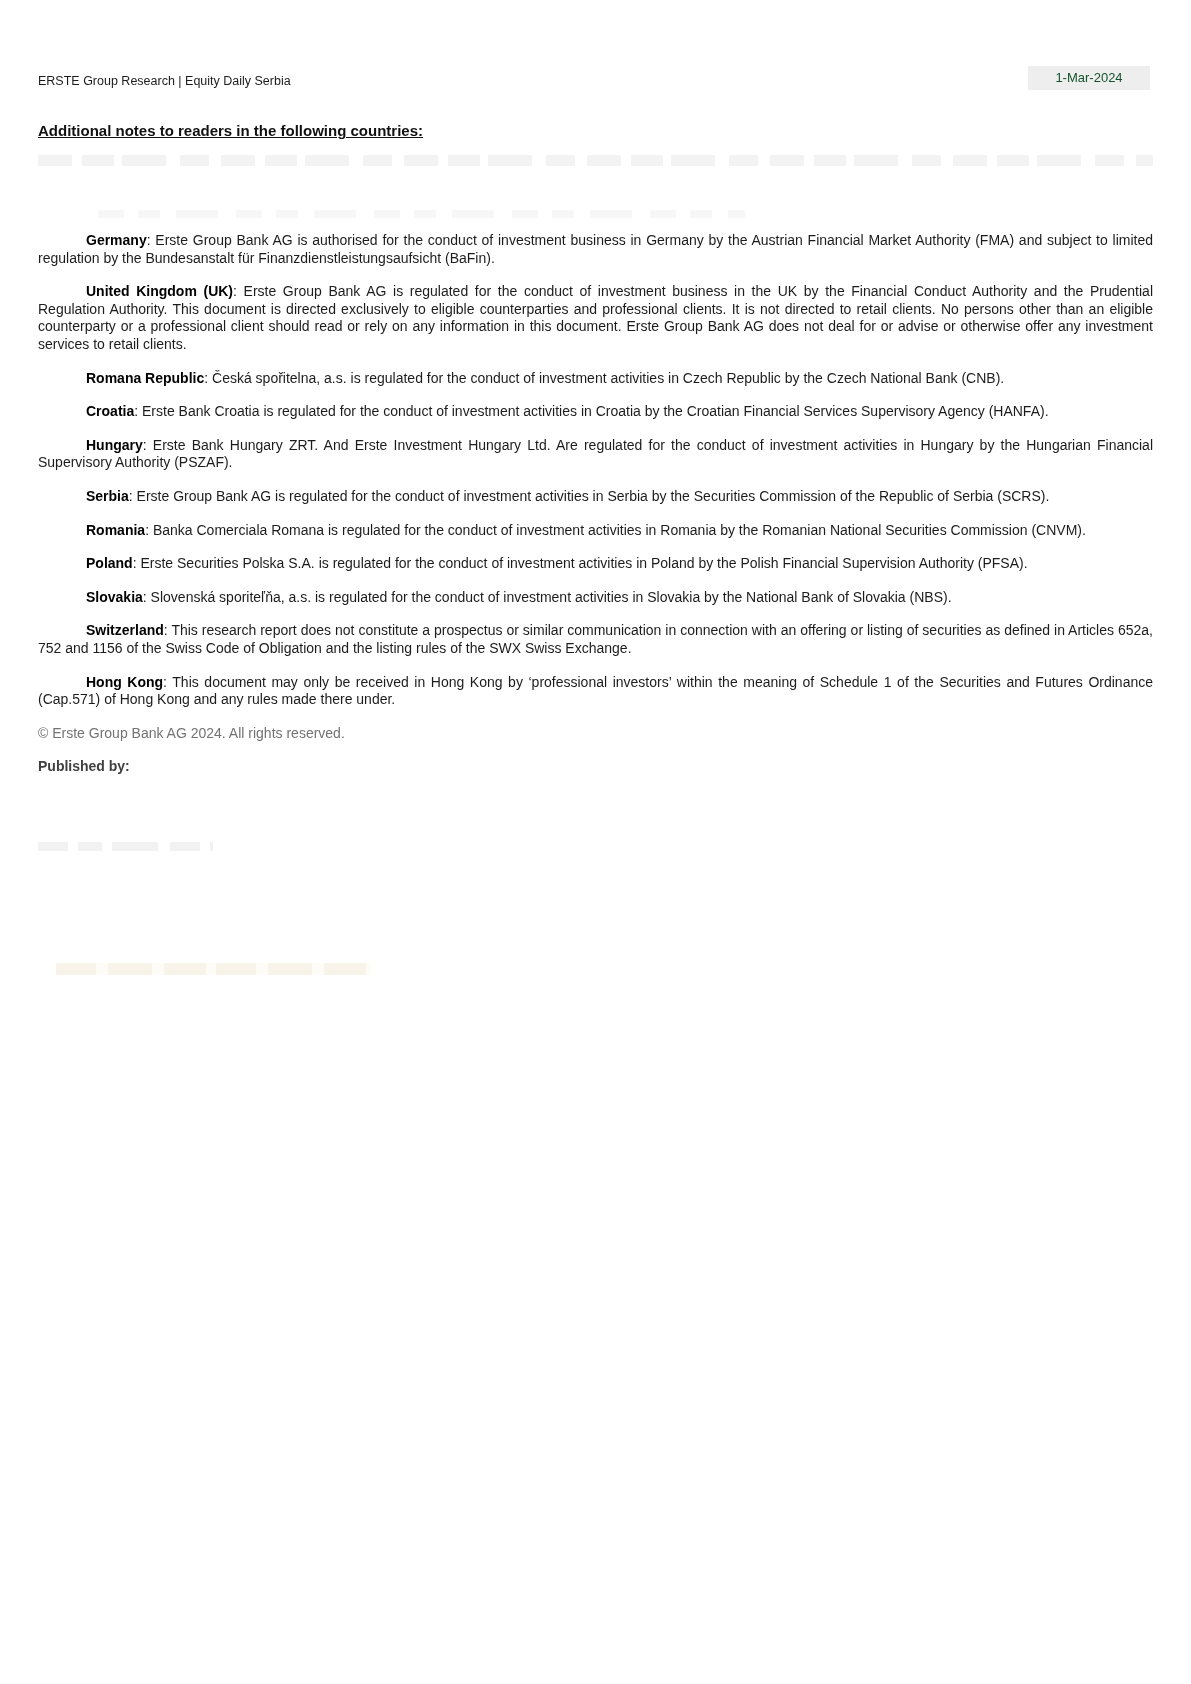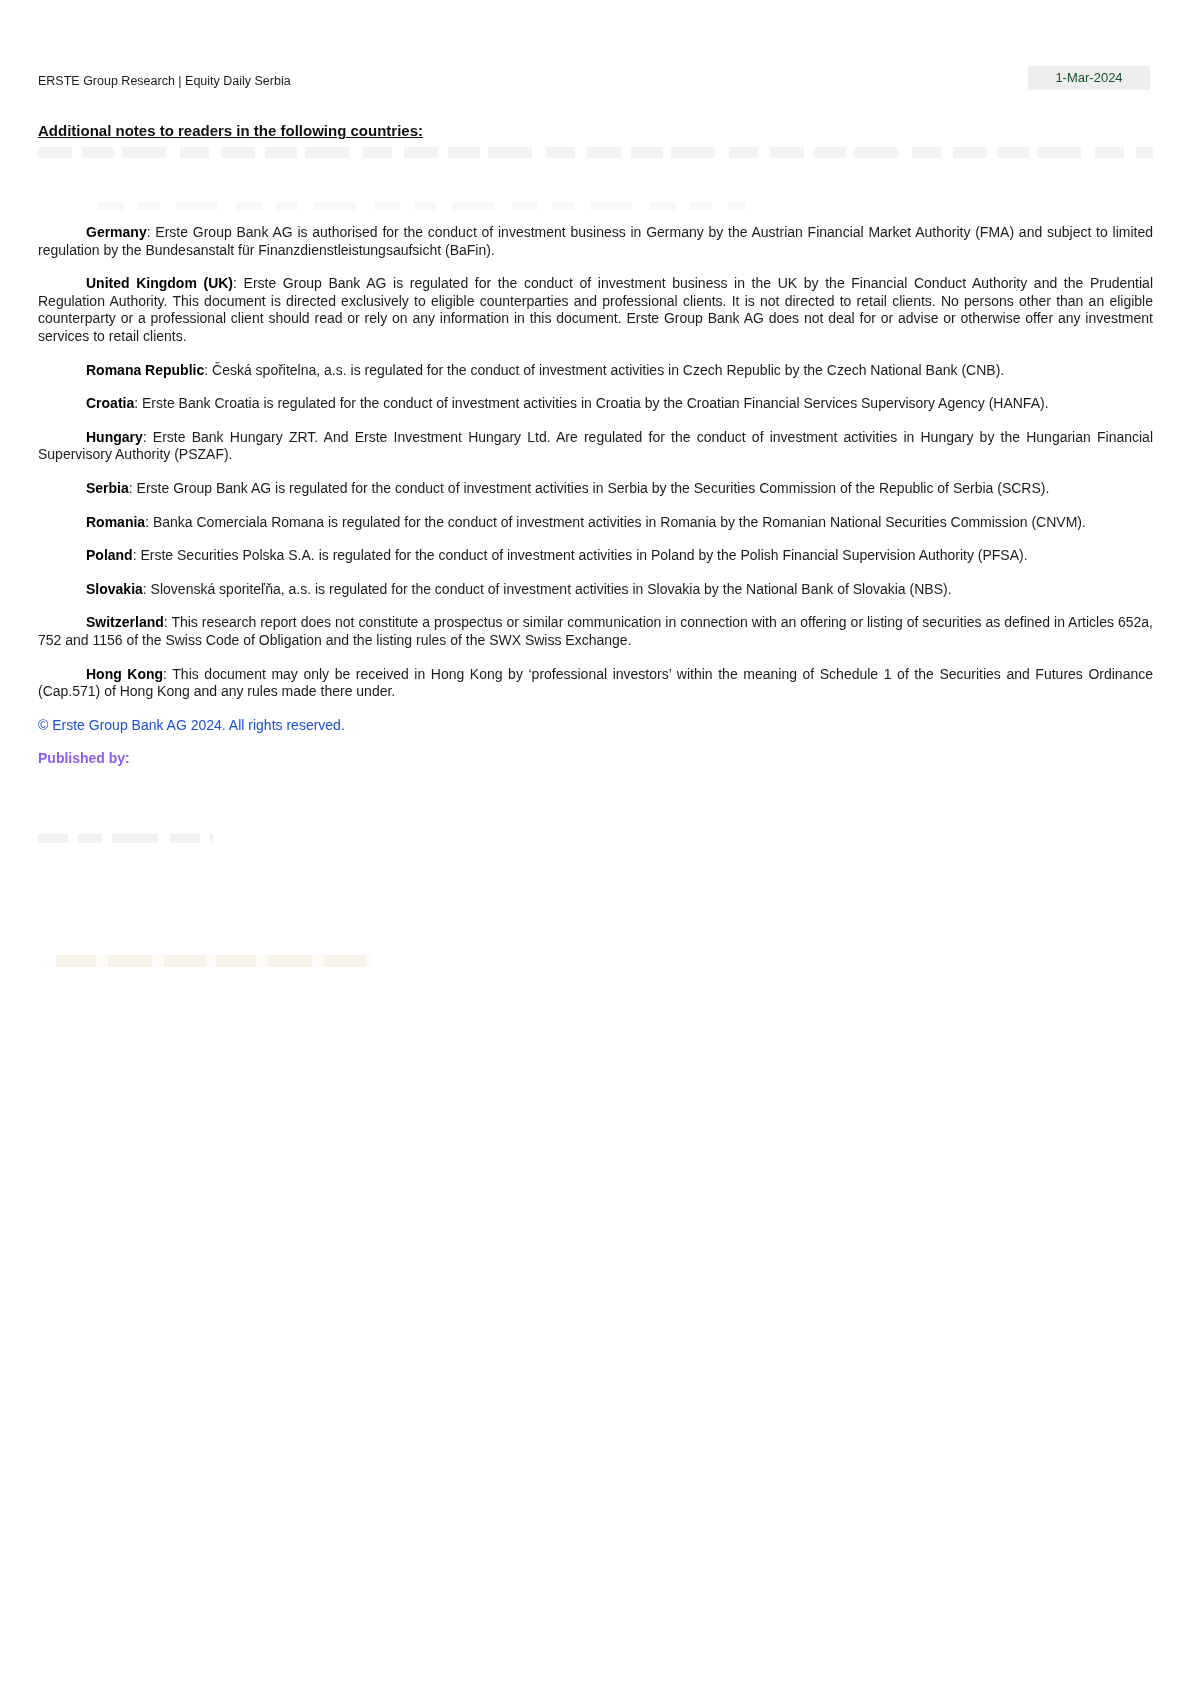--- a/index.html
+++ b/index.html
@@ -22,21 +22,21 @@
     background:var(--box-bg,#eeeeee);
     text-align:center;font-size:13px;color:#14532d;
   }
   
   .content{
     position:absolute;left:38px;top:122px;width:1115px;
   }
   h1.section-heading{
     font-size:15px;font-weight:bold;
     text-decoration:underline;
-    margin:0 0 8px 0;color:#111;
+    margin:0 0 16px 0;color:#111;
   }
   .ghost-line{
     height:11px;border-radius:1px;
     background:repeating-linear-gradient(90deg,
       #f3f3f3 0 34px,#ffffff 34px 44px,
       #f3f3f3 44px 76px,#ffffff 76px 84px,
       #f3f3f3 84px 128px,#ffffff 128px 142px,
       #f3f3f3 142px 171px,#ffffff 171px 183px);
   }
   .ghost-1{margin:0 0 44px 0;}
@@ -47,24 +47,24 @@
       #f7f7f7 40px 62px,#ffffff 62px 78px,
       #f7f7f7 78px 120px,#ffffff 120px 138px);
   }
   p.para{
     margin:0 0 16px 0;
     font-size:14px;line-height:17.6px;
     text-align:justify;color:#1c1c1c;
   }
   p.para b{color:#000000;margin-left:48px;}
   p.copyright{
-    margin:2px 0 16px 0;font-size:14px;line-height:17.6px;color:#1d4ed8;
+    margin:2px 0 16px 0;font-size:14px;line-height:17.6px;color:#737373;
   }
   p.published{
-    margin:16px 0 0 0;font-size:14px;line-height:17.6px;font-weight:bold;color:#8b5cf6;
+    margin:16px 0 0 0;font-size:14px;line-height:17.6px;font-weight:bold;color:#404040;
   }
   .ghost-published{
     margin:66px 0 0 0;height:9px;width:175px;
     background:repeating-linear-gradient(90deg,
       #f2f2f2 0 30px,#ffffff 30px 40px,
       #f2f2f2 40px 64px,#ffffff 64px 74px,
       #f2f2f2 74px 120px,#ffffff 120px 132px);
   }
   .ghost-highlight{
     margin:112px 0 0 18px;height:12px;width:315px;

